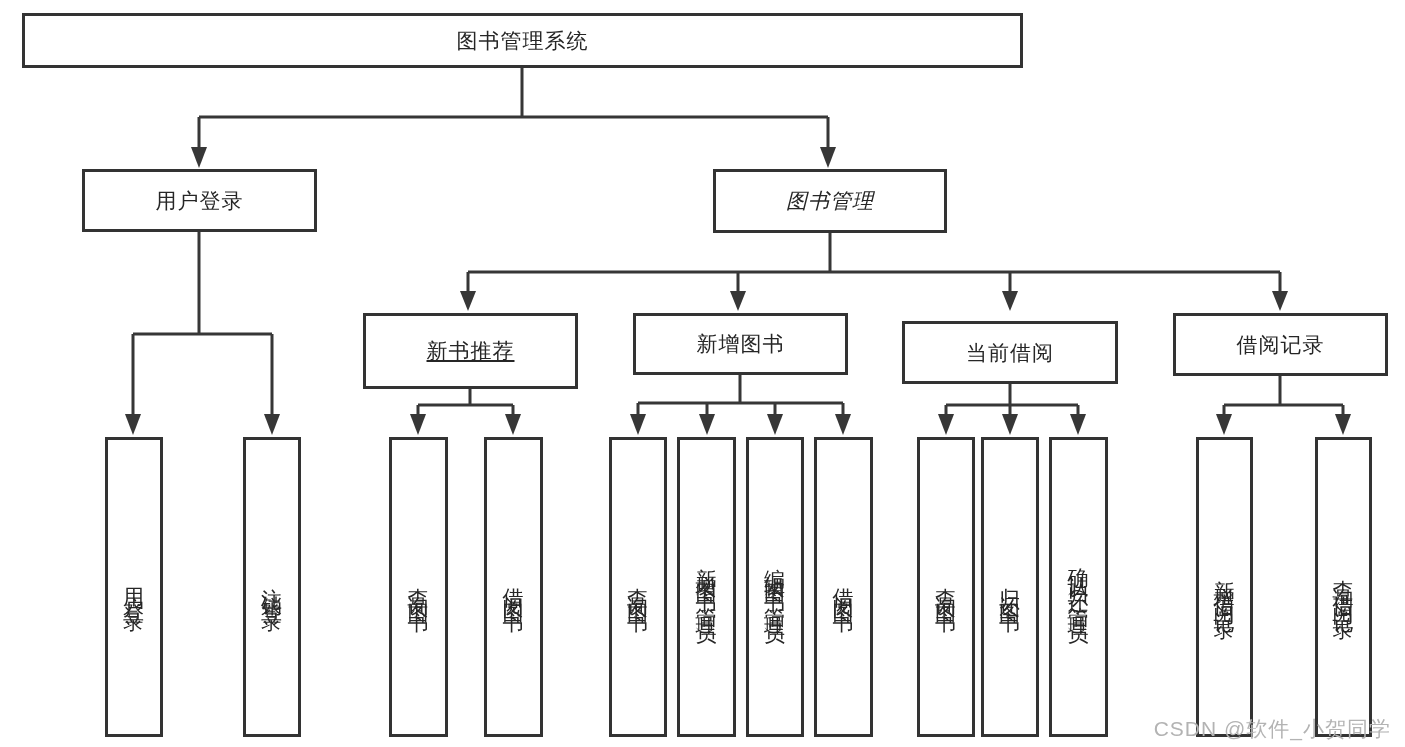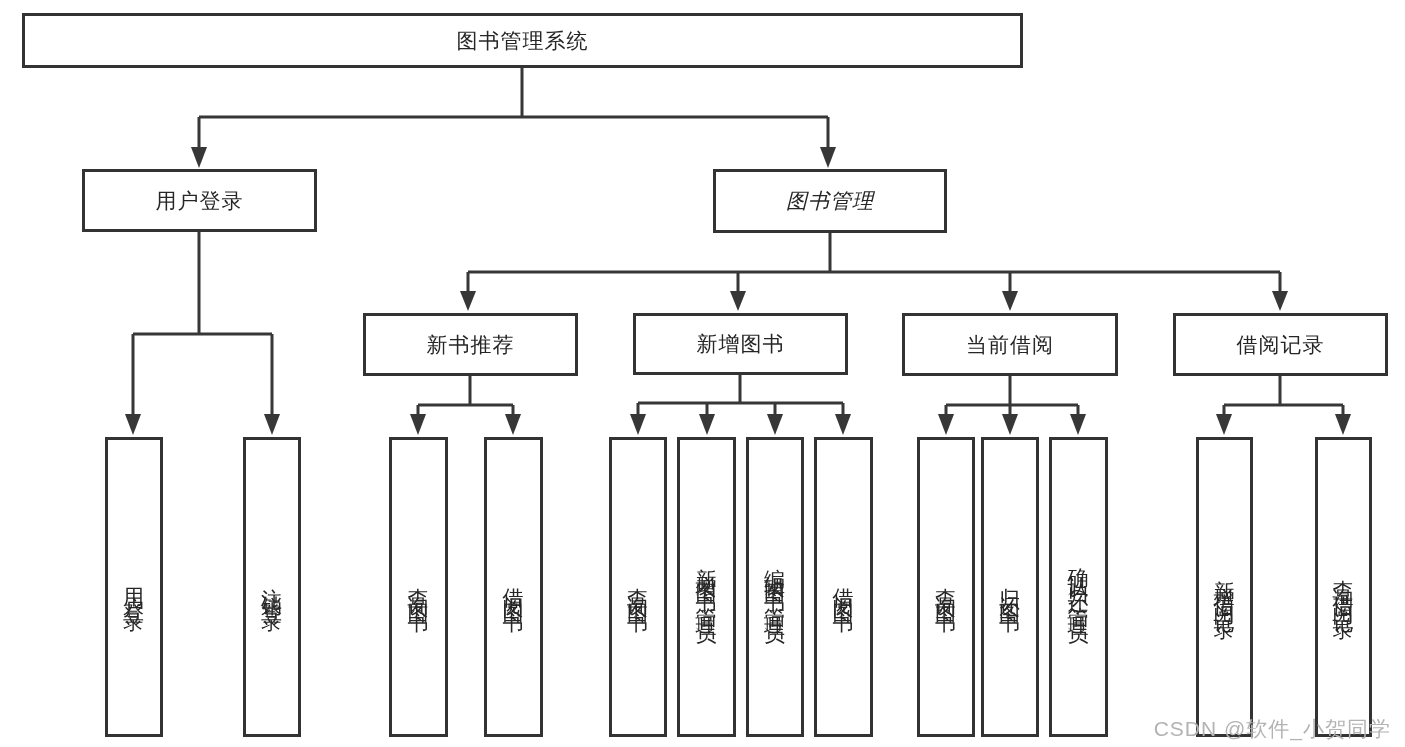--- a/index.html
+++ b/index.html
@@ -91,23 +91,23 @@
     <path d="M1280 375 V405 M1224 405 H1343 M1224 405 V415 M1343 405 V415"></path>
     <polygon points="1216,414 1232,414 1224,435"></polygon>
     <polygon points="1335,414 1351,414 1343,435"></polygon>
   </svg>
 
   <div class="node hbox" style="left:22px;top:13px;width:1001px;height:55px;">图书管理系统</div>
 
   <div class="node hbox" style="left:82px;top:169px;width:235px;height:63px;">用户登录</div>
   <div class="node hbox" style="left:713px;top:169px;width:234px;height:64px;font-style:italic;">图书管理</div>
 
-  <div class="node hbox" style="left:363px;top:313px;width:215px;height:63px;">新书推荐</div>
+  <div class="node hbox" style="left:363px;top:313px;width:215px;height:76px;text-decoration:underline;">新书推荐</div>
   <div class="node hbox" style="left:633px;top:313px;width:215px;height:62px;">新增图书</div>
-  <div class="node hbox" style="left:902px;top:313px;width:216px;height:63px;">当前借阅</div>
+  <div class="node hbox" style="left:902px;top:321px;width:216px;height:63px;">当前借阅</div>
   <div class="node hbox" style="left:1173px;top:313px;width:215px;height:63px;">借阅记录</div>
 
   <div class="node vbox" style="left:105px;top:437px;width:58px;height:300px;">用户登录</div>
   <div class="node vbox" style="left:243px;top:437px;width:58px;height:300px;">注销登录</div>
 
   <div class="node vbox" style="left:389px;top:437px;width:59px;height:300px;">查询图书</div>
   <div class="node vbox" style="left:484px;top:437px;width:59px;height:300px;">借阅图书</div>
 
   <div class="node vbox" style="left:609px;top:437px;width:58px;height:300px;">查询图书</div>
   <div class="node vbox" style="left:677px;top:437px;width:59px;height:300px;">新增图书（管理员）</div>

